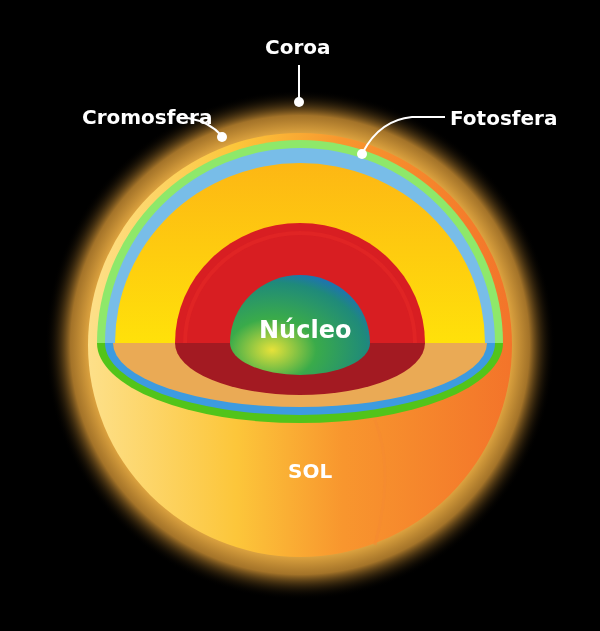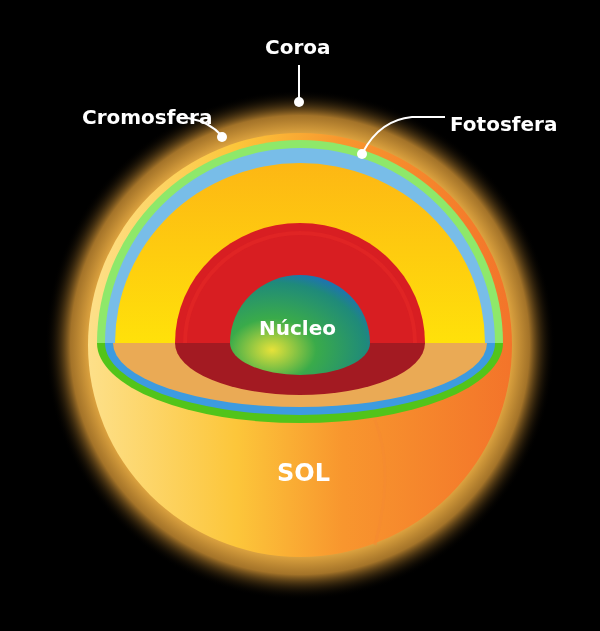--- a/index.html
+++ b/index.html
@@ -57,15 +57,15 @@
   <line x1="299" y1="65" x2="299" y2="100" stroke="#fff" stroke-width="2"></line>
   <circle cx="299" cy="102" r="5" fill="#fff"></circle>
   <path d="M188 118 Q210 122 222 136" stroke="#fff" stroke-width="2" fill="none"></path>
   <circle cx="222" cy="137" r="5" fill="#fff"></circle>
   <path d="M445 117 L412 117 Q380 120 363 152" stroke="#fff" stroke-width="2" fill="none"></path>
   <circle cx="362" cy="154" r="5" fill="#fff"></circle>
 </svg>
 
 <div class="lbl" style="left:265px;top:37px;">Coroa</div>
 <div class="lbl" style="left:42px;top:107px;margin-left:40px;">Cromosfera</div>
-<div class="lbl" style="left:450px;top:114px;">Fotosfera</div>
-<div class="lbl" style="left:259px;top:318px;font-size:20px;">Núcleo</div>
-<div class="lbl" style="left:277px;top:461px;font-size:24px;">SOL</div>
+<div class="lbl" style="left:450px;top:108px;">Fotosfera</div>
+<div class="lbl" style="left:259px;top:318px;font-size:24px;">Núcleo</div>
+<div class="lbl" style="left:288px;top:461px;font-size:20px;">SOL</div>
 
 </body></html>

